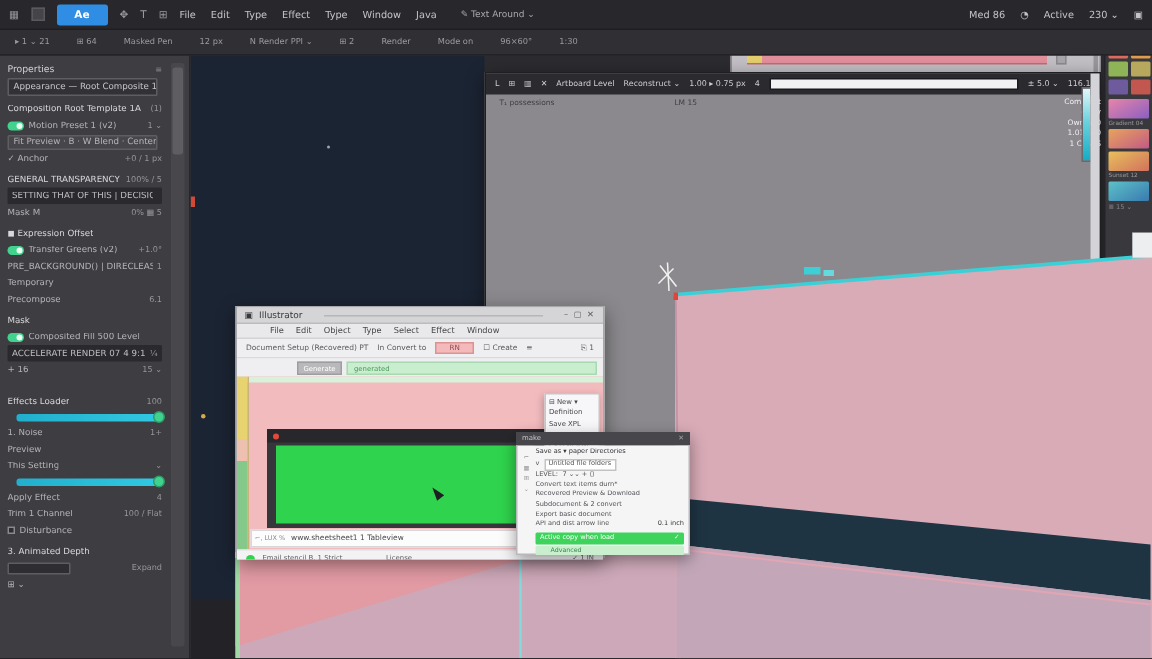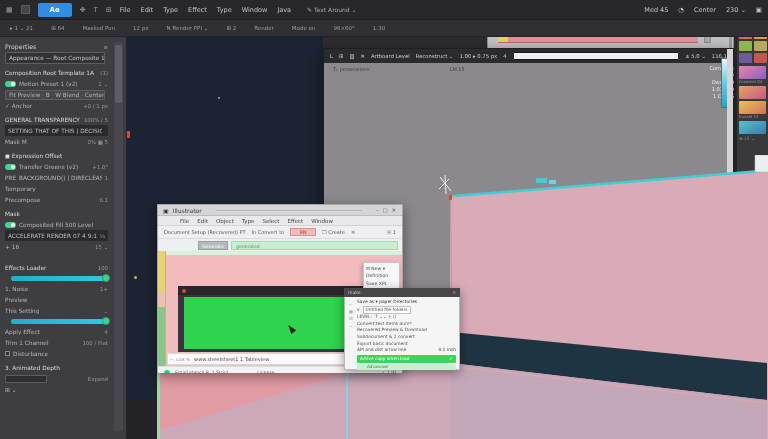--- a/index.html
+++ b/index.html
@@ -223,23 +223,23 @@
         <span class="menu">Type</span>
         <span class="menu">Effect</span>
         <span class="menu">Type</span>
         <span class="menu">Window</span>
         <span class="menu">Java</span>
       </nav>
     <span class="mid">✎ Text Around ⌄</span>
     <div class="spacer"></div>
     <nav class="menus right">
 
-    <span class="menu">Med 45</span>
+    <span class="menu">Med 86</span>
         <span class="menu">◔</span>
-        <span class="menu">Center</span>
+        <span class="menu">Active</span>
         <span class="menu">230 ⌄</span>
         <span class="menu">▣</span>
       </nav>
   </header>
 
   <div id="topbar2">
 
   <span class="t2">▸ 1 ⌄ 21</span>
       <span class="t2">⊞ 64</span>
       <span class="t2">Masked Pen</span>

